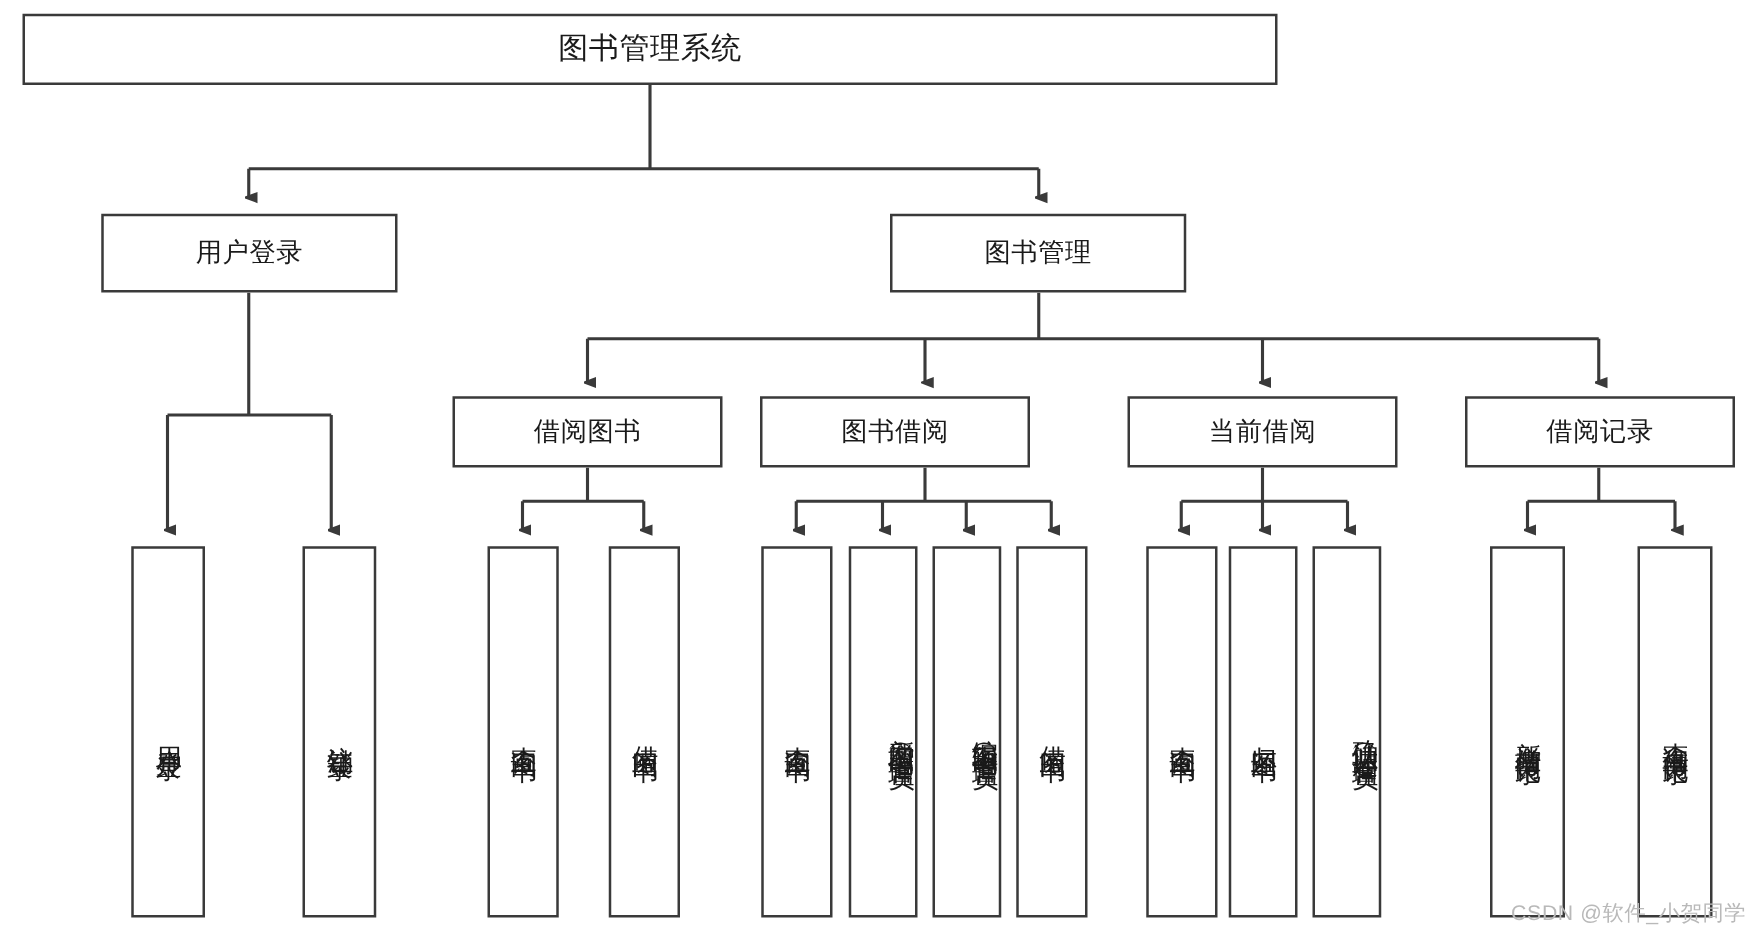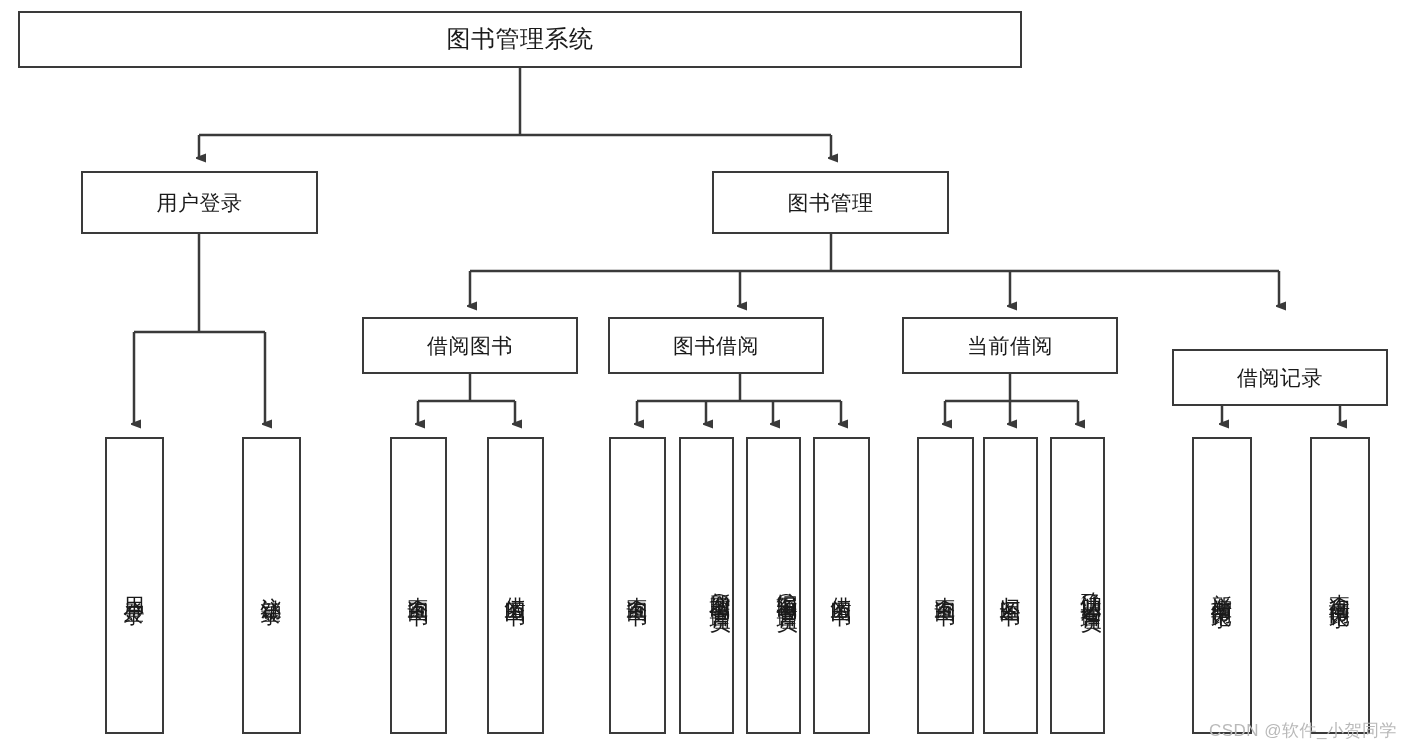--- a/index.html
+++ b/index.html
@@ -124,21 +124,21 @@
   </svg>
 
   <div class="node horiz root" style="left:18px; top:11px; width:1004px; height:57px;">图书管理系统</div>
 
   <div class="node horiz" style="left:81px; top:171px; width:237px; height:63px;">用户登录</div>
   <div class="node horiz" style="left:712px; top:171px; width:237px; height:63px;">图书管理</div>
 
   <div class="node horiz" style="left:362px; top:317px; width:216px; height:57px;">借阅图书</div>
   <div class="node horiz" style="left:608px; top:317px; width:216px; height:57px;">图书借阅</div>
   <div class="node horiz" style="left:902px; top:317px; width:216px; height:57px;">当前借阅</div>
-  <div class="node horiz" style="left:1172px; top:317px; width:216px; height:57px;margin-top:32px;">借阅记录</div>
+  <div class="node horiz" style="left:1172px; top:317px; width:216px; height:57px;">借阅记录</div>
 
   <div class="node vert mid" style="left:105px; top:437px; width:59px; height:297px;">用户登录</div>
   <div class="node vert mid" style="left:242px; top:437px; width:59px; height:297px;">注销登录</div>
 
   <div class="node vert mid" style="left:390px; top:437px; width:57px; height:297px;">查询图书</div>
   <div class="node vert mid" style="left:487px; top:437px; width:57px; height:297px;">借阅图书</div>
 
   <div class="node vert mid" style="left:609px; top:437px; width:57px; height:297px;">查询图书</div>
   <div class="node vert" style="left:679px; top:437px; width:55px; height:297px;">新增图书（管理员）</div>
   <div class="node vert" style="left:746px; top:437px; width:55px; height:297px;">编辑图书（管理员）</div>

